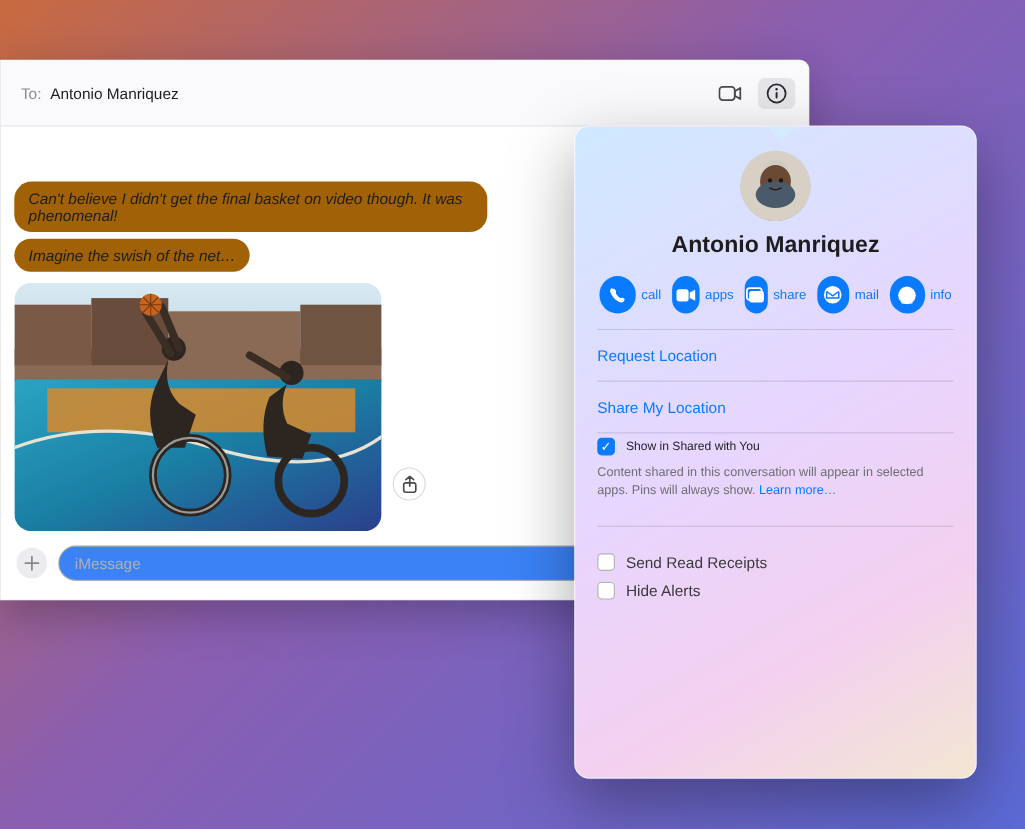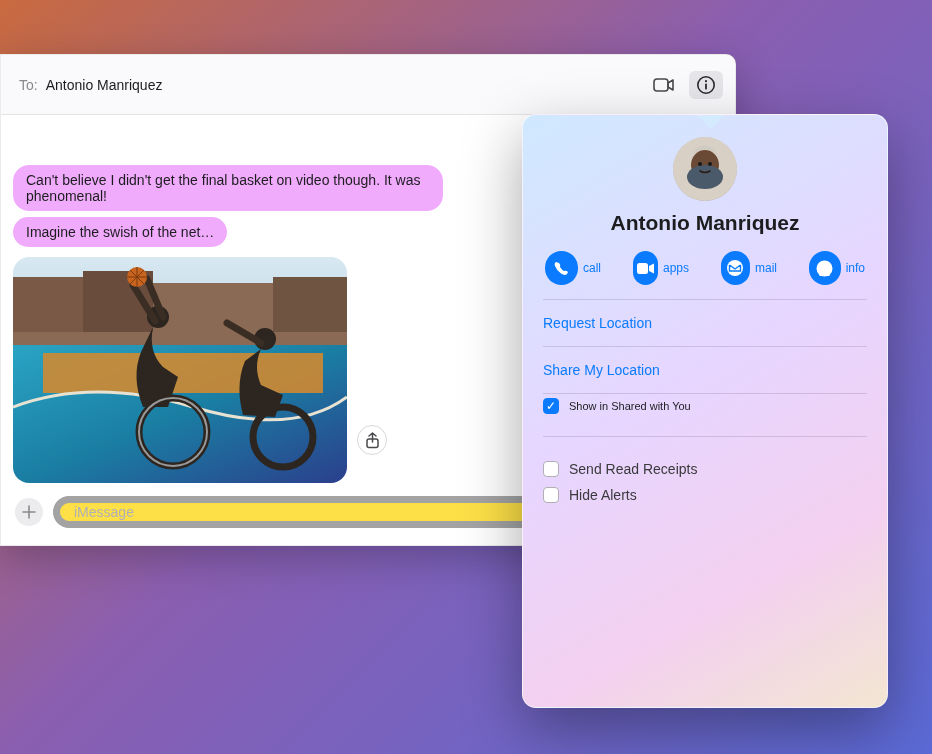--- a/index.html
+++ b/index.html
@@ -56,27 +56,28 @@
     color: #fff;
     border-radius: 16px;
     padding: 7px 13px;
     font-size: 14px;
     display: inline-block;
     max-width: 70%;
   }
   .row-out { display: flex; justify-content: flex-end; padding-right: 6px; margin-bottom: 10px; }
   
   .bubble-in {
-    background: #f0abfc;
+    background: #a16207;
     color: #1d1d1f;
     border-radius: 16px;
     padding: 7px 13px;
     font-size: 14px;
     display: inline-block;
     max-width: 430px;
+    font-style: italic;
   }
   .row-in { display: flex; justify-content: flex-start; margin-bottom: 6px; }
 
   .photo-bubble {
     width: 334px; height: 226px;
     border-radius: 16px;
     overflow: hidden;
     position: relative;
     margin-top: 4px;
   }
@@ -103,26 +104,26 @@
     width: 28px; height: 28px;
     border-radius: 14px;
     background: #ececef;
     display: flex; align-items: center; justify-content: center;
     color: #8a8a8e; font-weight: 300;
   }
   .compose input {
     flex: 1;
     height: 32px;
     border-radius: 16px;
-    border: 7px solid #a3a3a3;
+    border: 1px solid #a3a3a3;
     padding: 0 14px;
     font-size: 14px;
     color: #333;
     outline: none;
-    background: #fde047;
+    background: #3b82f6;
   }
   .compose input::placeholder { color: #b0b0b4; }
 
   
   .popover {
     position: absolute;
     left: 522px; top: 114px;
     width: 366px; height: 594px;
     border-radius: 14px;
     background: linear-gradient(150deg, #cfe9ff 0%, #e7d6ff 45%, #f3d0f0 75%, #f3e6d2 100%);
@@ -335,20 +336,29 @@
         <div class="disc">
             <svg width="19" height="13" viewBox="0 0 19 13">
               <rect x="1" y="1" width="11" height="11" rx="2.5" fill="currentColor"></rect>
               <path d="M13 4 L18 1.5 V11.5 L13 9 Z" fill="currentColor"></path>
             </svg>
           </div>
         <div class="lbl">apps</div>
       </div>
       <div class="action">
         <div class="disc">
+            <svg width="18" height="15" viewBox="0 0 18 15">
+              <rect x="3" y="3.5" width="13.5" height="10.5" rx="2.5" fill="currentColor"></rect>
+              <rect x="1" y="1" width="13.5" height="10.5" rx="2.5" fill="none" stroke="currentColor" stroke-width="1.6"></rect>
+            </svg>
+          </div>
+        <div class="lbl">share</div>
+      </div>
+      <div class="action">
+        <div class="disc">
             <svg width="18" height="18" viewBox="0 0 18 18">
               <circle cx="9" cy="9" r="8" fill="currentColor"></circle>
               <path d="M3.5 6 L9 10 L14.5 6 M3.5 6 V12 H14.5 V6" stroke="#0a7bff" stroke-width="1.4" fill="#fff"></path>
             </svg>
           </div>
         <div class="lbl">mail</div>
       </div>
       <div class="action">
         <div class="disc">
             <svg width="17" height="17" viewBox="0 0 17 17">
@@ -361,20 +371,24 @@
       </div>
     </div>
 
     <div class="link-row">Request Location</div>
     <div class="link-row">Share My Location</div>
 
     <div class="check-row">
       <div class="checkbox checked"></div>
       <span>Show in Shared with You</span>
     </div>
+    <div class="help-text">
+      <span>Content shared in this conversation will appear in selected apps. Pins will always show.</span>
+      <span class="learn">Learn more…</span>
+    </div>
 
     <div class="sep"></div>
 
     <div class="plain-row" style="padding-bottom:0">
       <div class="checkbox"></div>
       <span>Send Read Receipts</span>
     </div>
     <div class="plain-row">
       <div class="checkbox"></div>
       <span>Hide Alerts</span>

